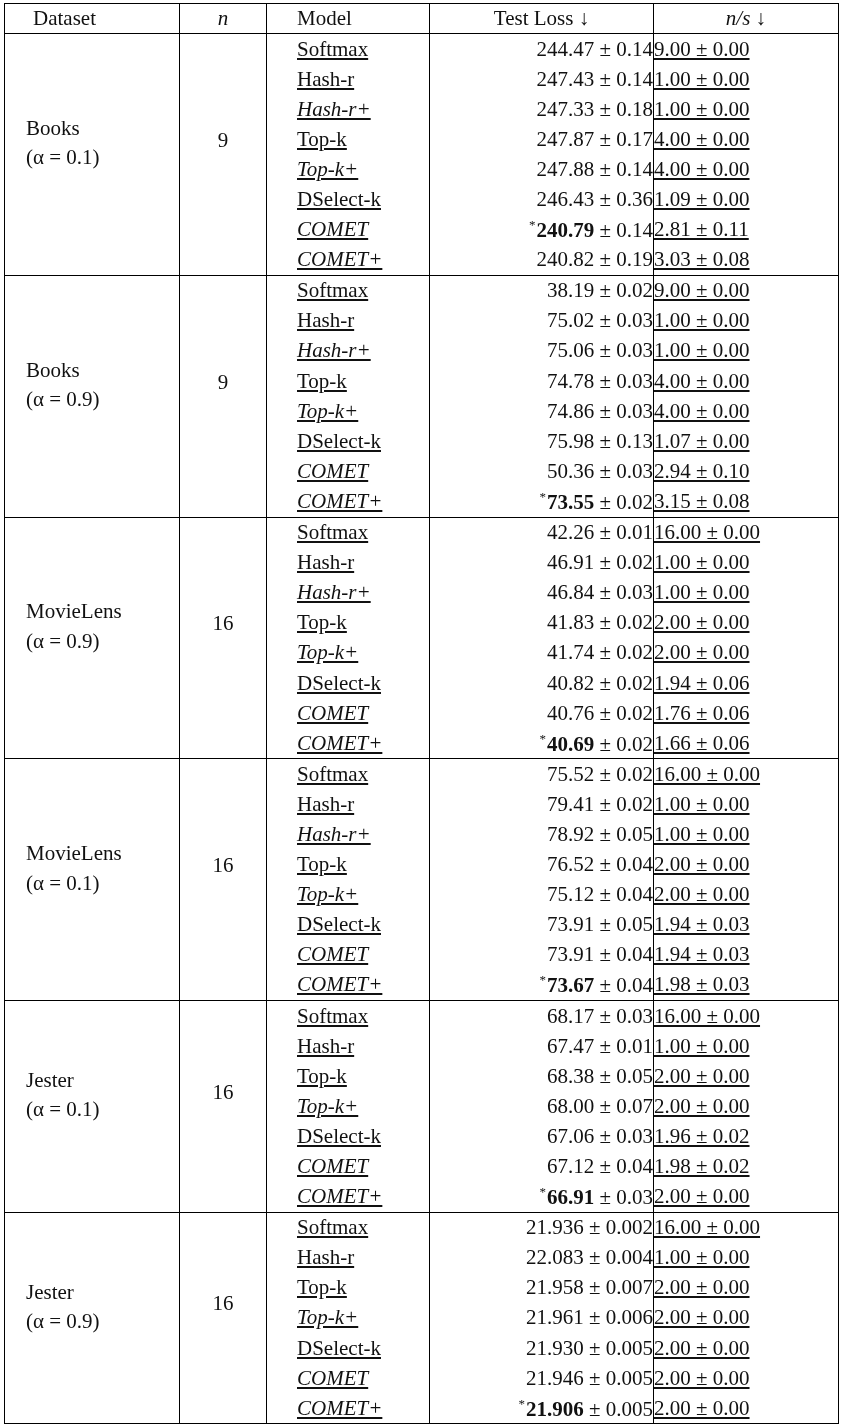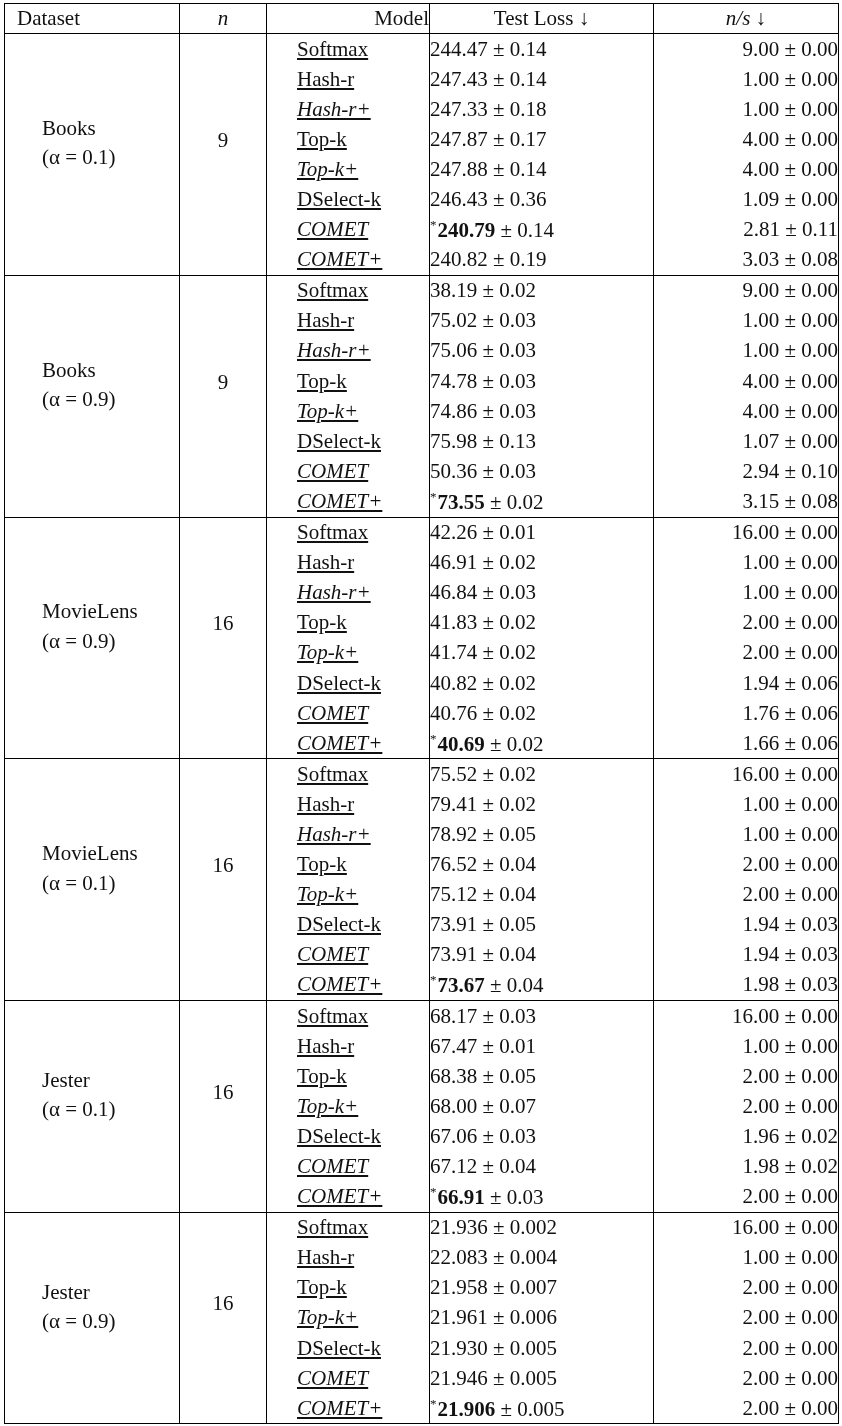--- a/index.html
+++ b/index.html
@@ -8,33 +8,33 @@
   table.results { position: absolute; left: 4px; top: 3px; border-collapse: collapse;
                   table-layout: fixed; width: 834px; }
   table.results col.c-dataset { width: 175px; }
   table.results col.c-n { width: 87px; }
   table.results col.c-model { width: 163px; }
   table.results col.c-loss { width: 224px; }
   table.results col.c-ns { width: 185px; }
   th, td { border-left: 1.5px solid #000; border-right: 1.5px solid #000; padding: 0;
            font-size: 21px; font-weight: normal; line-height: 1; white-space: nowrap; }
   thead th { border-top: 1.5px solid #000; border-bottom: 1.5px solid #000; height: 29px; }
-  th.h-dataset { text-align: left; padding-left: 12px; }
+  th.h-dataset { text-align: left; padding-left: 28px; }
   th.h-n, th.h-ns { font-style: italic; }
-  th.h-model { text-align: right; padding-left: 30px; }
+  th.h-model { text-align: left; padding-left: 30px; }
   tbody.group tr td { height: 30.1px; }
   tbody.group tr:last-child td { }
   tbody.group { border-bottom: 1.5px solid #000; }
-  td.dataset { text-align: left; padding-left: 37px; vertical-align: middle; line-height: 1.4; }
+  td.dataset { text-align: left; padding-left: 21px; vertical-align: middle; line-height: 1.4; }
   td.dataset .alpha-line { display: block; }
   td.n { text-align: center; vertical-align: middle; }
   td.model { text-align: left; padding-left: 30px; text-decoration: underline; }
   td.model.it { font-style: italic; }
-  td.loss { text-align: left; }
-  td.ns { text-align: right; }
+  td.loss { text-align: right; }
+  td.ns { text-align: left; text-decoration: underline; }
   .star { font-size: 13px; vertical-align: 8px; margin-right: 1px; }
   .best { font-weight: bold; }
 </style>
 </head>
 <body>
 
 <table class="results">
   <colgroup>
     <col class="c-dataset">
       <col class="c-n">

